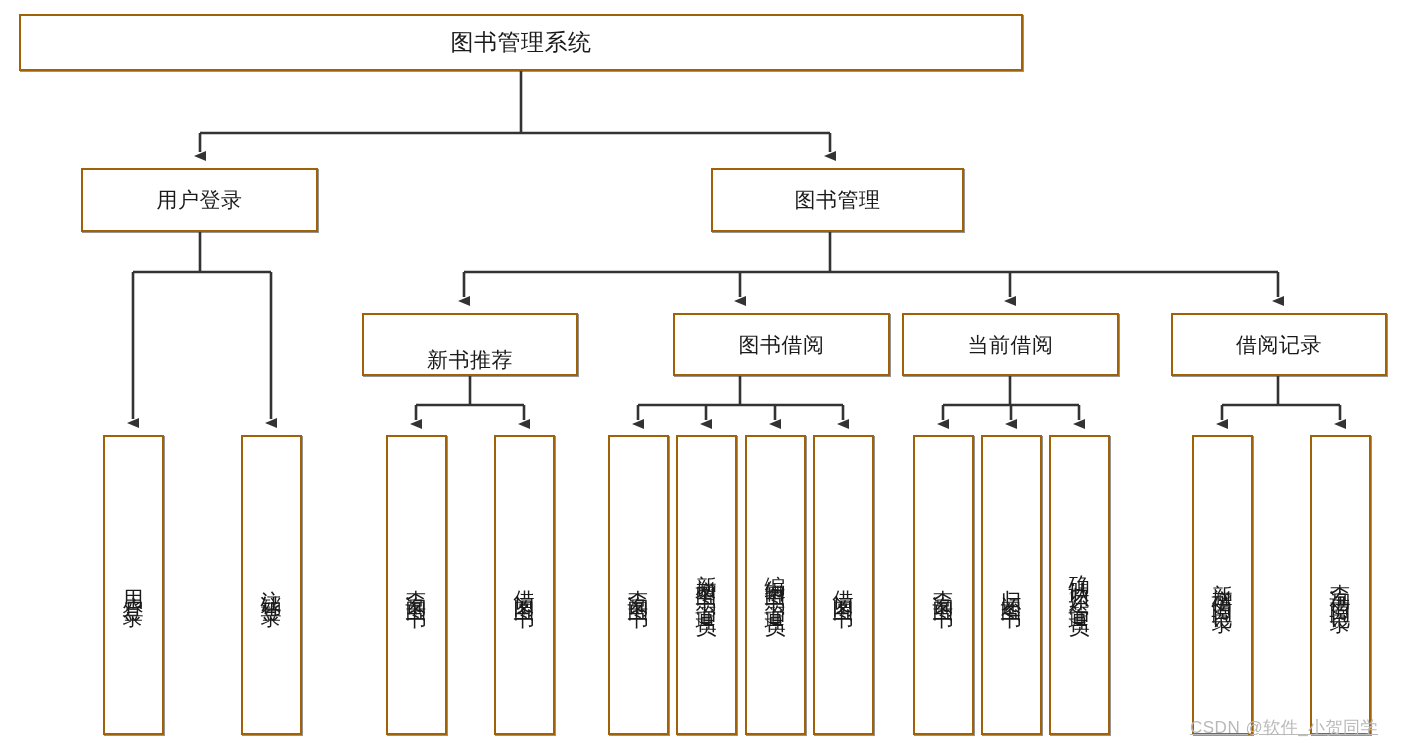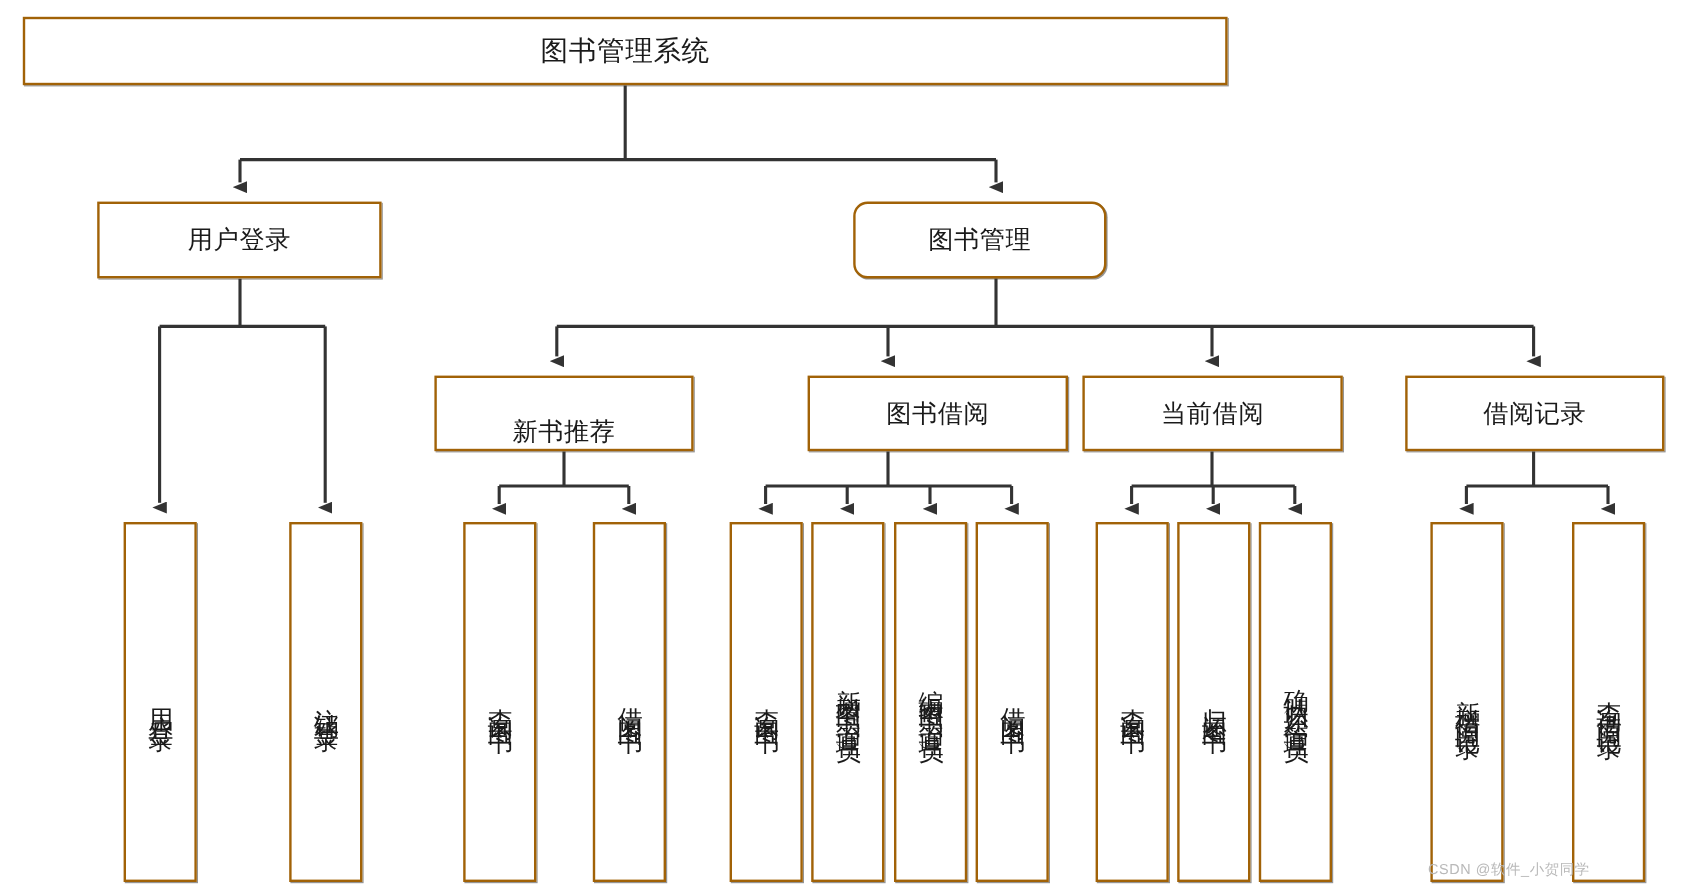--- a/index.html
+++ b/index.html
@@ -50,24 +50,25 @@
   }
   .node.leaf .label {
     writing-mode: vertical-rl;
     text-orientation: upright;
     font-size: 21px;
     letter-spacing: 6px;
     line-height: 1;
   }
   .watermark {
     position: absolute;
-    font-size: 12px;
+    font-size: 17px;
     color: #b9b9b9;
     white-space: nowrap;
     letter-spacing: 0.5px;
+    text-decoration: underline;
   }
 </style>
 </head>
 <body>
 
 <div id="canvas">
 
   <svg class="connectors" viewBox="0 0 1405 747" xmlns="http://www.w3.org/2000/svg">
     <defs>
       <marker id="arrow" markerWidth="10" markerHeight="12" refX="1" refY="6" orient="auto" markerUnits="userSpaceOnUse">
@@ -118,21 +119,21 @@
     </g>
   </svg>
 
   <div class="node root" style="left:19px; top:14px; width:1004px; height:57px;">
     <span class="label">图书管理系统</span>
   </div>
 
   <div class="node level1" style="left:81px; top:168px; width:237px; height:64px;">
     <span class="label">用户登录</span>
   </div>
-  <div class="node level1" style="left:711px; top:168px; width:211px; height:64px;border-radius:12px;">
+  <div class="node level1" style="left:711px; top:168px; width:253px; height:64px;">
     <span class="label">图书管理</span>
   </div>
 
   <div class="node level2" style="left:362px; top:313px; width:216px; height:63px;align-items:flex-end;">
     <span class="label">新书推荐</span>
   </div>
   <div class="node level2" style="left:632px; top:313px; width:217px; height:63px;margin-left:41px;">
     <span class="label">图书借阅</span>
   </div>
   <div class="node level2" style="left:1171px; top:313px; width:216px; height:63px;">

